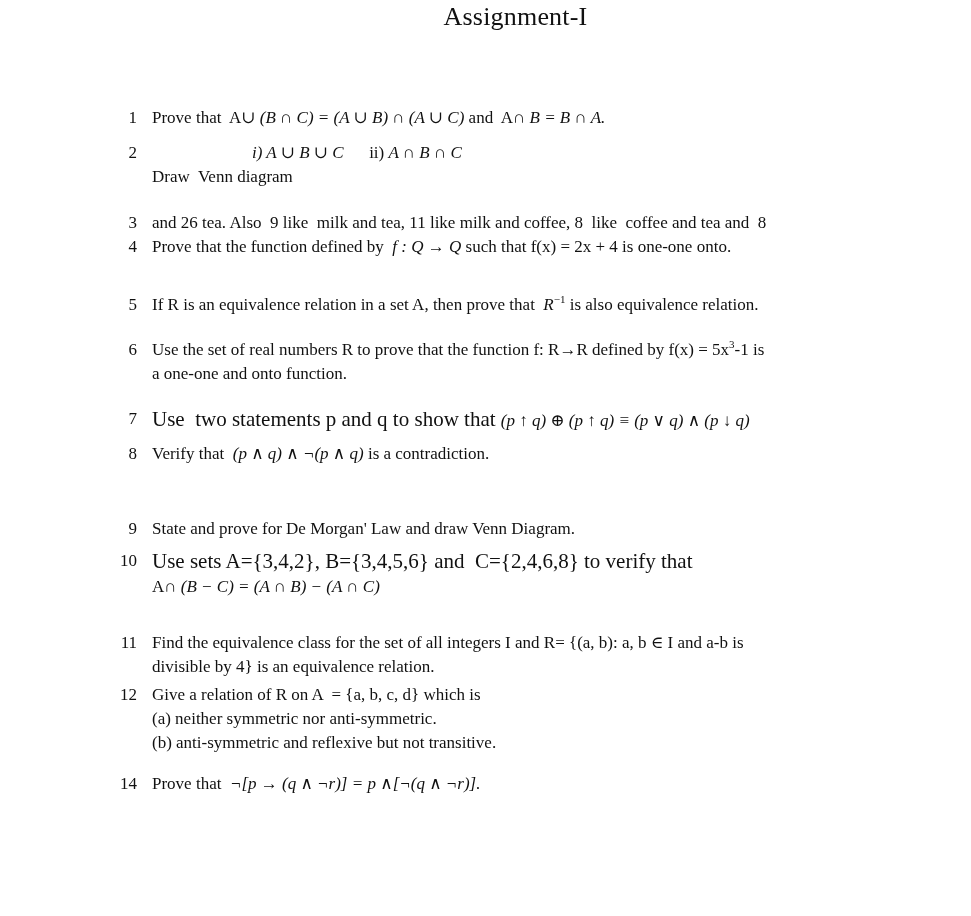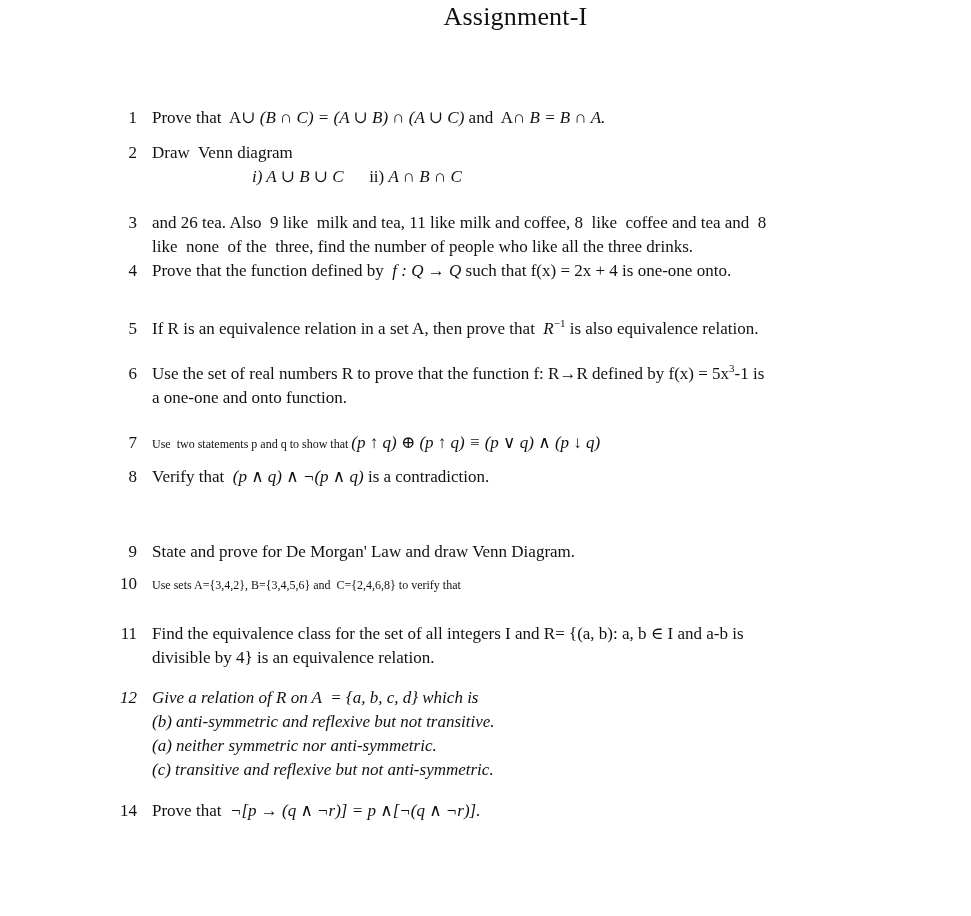--- a/index.html
+++ b/index.html
@@ -42,65 +42,64 @@
   .item .content {
     flex: 1 1 auto;
     min-width: 0;
   }
   .line {
     line-height: 24px;
     white-space: pre-wrap;
   }
   .line.indent { padding-left: 100px; }
   .it { font-style: italic; text-align: center; }
-  .sm { font-size: 12px; }
+  .sm { font-size: 21px; }
   sup {
     font-size: 11px;
     line-height: 0;
     vertical-align: super;
   }
   
   .item:nth-child(2)  { margin-top: 11px; }
   .item:nth-child(3)  { margin-top: 22px; }
   .item:nth-child(4)  { margin-top: 0px;  }
   .item:nth-child(5)  { margin-top: 34px; }
   .item:nth-child(6)  { margin-top: 21px; }
   .item:nth-child(7)  { margin-top: 21px; }
   .item:nth-child(8)  { margin-top: 9px;  }
   .item:nth-child(9)  { margin-top: 51px; }
   .item:nth-child(10) { margin-top: 8px;  }
-  .item:nth-child(11) { margin-top: 25px; }
-  .item:nth-child(12) { margin-top: 16px; font-style: italic;  }
+  .item:nth-child(11) { margin-top: 32px; }
+  .item:nth-child(12) { margin-top: 4px;  }
   .item:nth-child(13) { margin-top: 17px; }
   .item:nth-child(14) { margin-top: 11px; }
 </style>
 </head>
 <body>
 
 <div class="doc-title">Assignment-I</div>
 
 <div class="assignment-list">
     <div class="item">
       <div class="num">1</div>
       <div class="content">
         <div class="line"><span>Prove that  A∪ </span><span class="it">(B ∩ C) = (A ∪ B) ∩ (A ∪ C)</span><span> and  A∩ </span><span class="it">B = B ∩ A.</span></div>
       </div>
     </div>
     <div class="item">
       <div class="num">2</div>
       <div class="content">
+        <div class="line indent"><span class="it">i) </span><span class="it">A ∪ B ∪ C</span><span>      ii) </span><span class="it">A ∩ B ∩ C</span></div>
         <div class="line"><span>Draw  Venn diagram</span></div>
-        <div class="line indent"><span class="it">i) </span><span class="it">A ∪ B ∪ C</span><span>      ii) </span><span class="it">A ∩ B ∩ C</span></div>
       </div>
     </div>
     <div class="item">
       <div class="num">3</div>
       <div class="content">
         <div class="line"><span>and 26 tea. Also  9 like  milk and tea, 11 like milk and coffee, 8  like  coffee and tea and  8</span></div>
-        <div class="line"><span>like  none  of the  three, find the number of people who like all the three drinks.</span></div>
       </div>
     </div>
     <div class="item">
       <div class="num">4</div>
       <div class="content">
         <div class="line"><span>Prove that the function defined by  </span><span class="it">f : Q → Q</span><span> such that f(x) = 2x + 4 is one-one onto.</span></div>
       </div>
     </div>
     <div class="item">
       <div class="num">5</div>
@@ -130,36 +129,36 @@
     <div class="item">
       <div class="num">9</div>
       <div class="content">
         <div class="line"><span>State and prove for De Morgan' Law and draw Venn Diagram.</span></div>
       </div>
     </div>
     <div class="item">
       <div class="num">10</div>
       <div class="content">
         <div class="line"><span class="sm">Use sets A={3,4,2}, B={3,4,5,6} and  C={2,4,6,8} to verify that</span></div>
+        <div class="line"><span>A∩ </span><span class="it">(B − C) = (A ∩ B) − (A ∩ C)</span></div>
       </div>
     </div>
     <div class="item">
       <div class="num">11</div>
       <div class="content">
         <div class="line"><span>Find the equivalence class for the set of all integers I and R= {(a, b): a, b ∈ I and a-b is</span></div>
         <div class="line"><span>divisible by 4} is an equivalence relation.</span></div>
       </div>
     </div>
     <div class="item">
       <div class="num">12</div>
       <div class="content">
         <div class="line"><span>Give a relation of R on A  = {a, b, c, d} which is</span></div>
+        <div class="line"><span>(a) neither symmetric nor anti-symmetric.</span></div>
         <div class="line"><span>(b) anti-symmetric and reflexive but not transitive.</span></div>
-        <div class="line"><span>(a) neither symmetric nor anti-symmetric.</span></div>
-        <div class="line"><span>(c) transitive and reflexive but not anti-symmetric.</span></div>
       </div>
     </div>
     <div class="item">
       <div class="num">14</div>
       <div class="content">
         <div class="line"><span>Prove that  </span><span class="it">¬[p → (q ∧ ¬r)] = p ∧[¬(q ∧ ¬r)].</span></div>
       </div>
     </div>
   </div>
 

